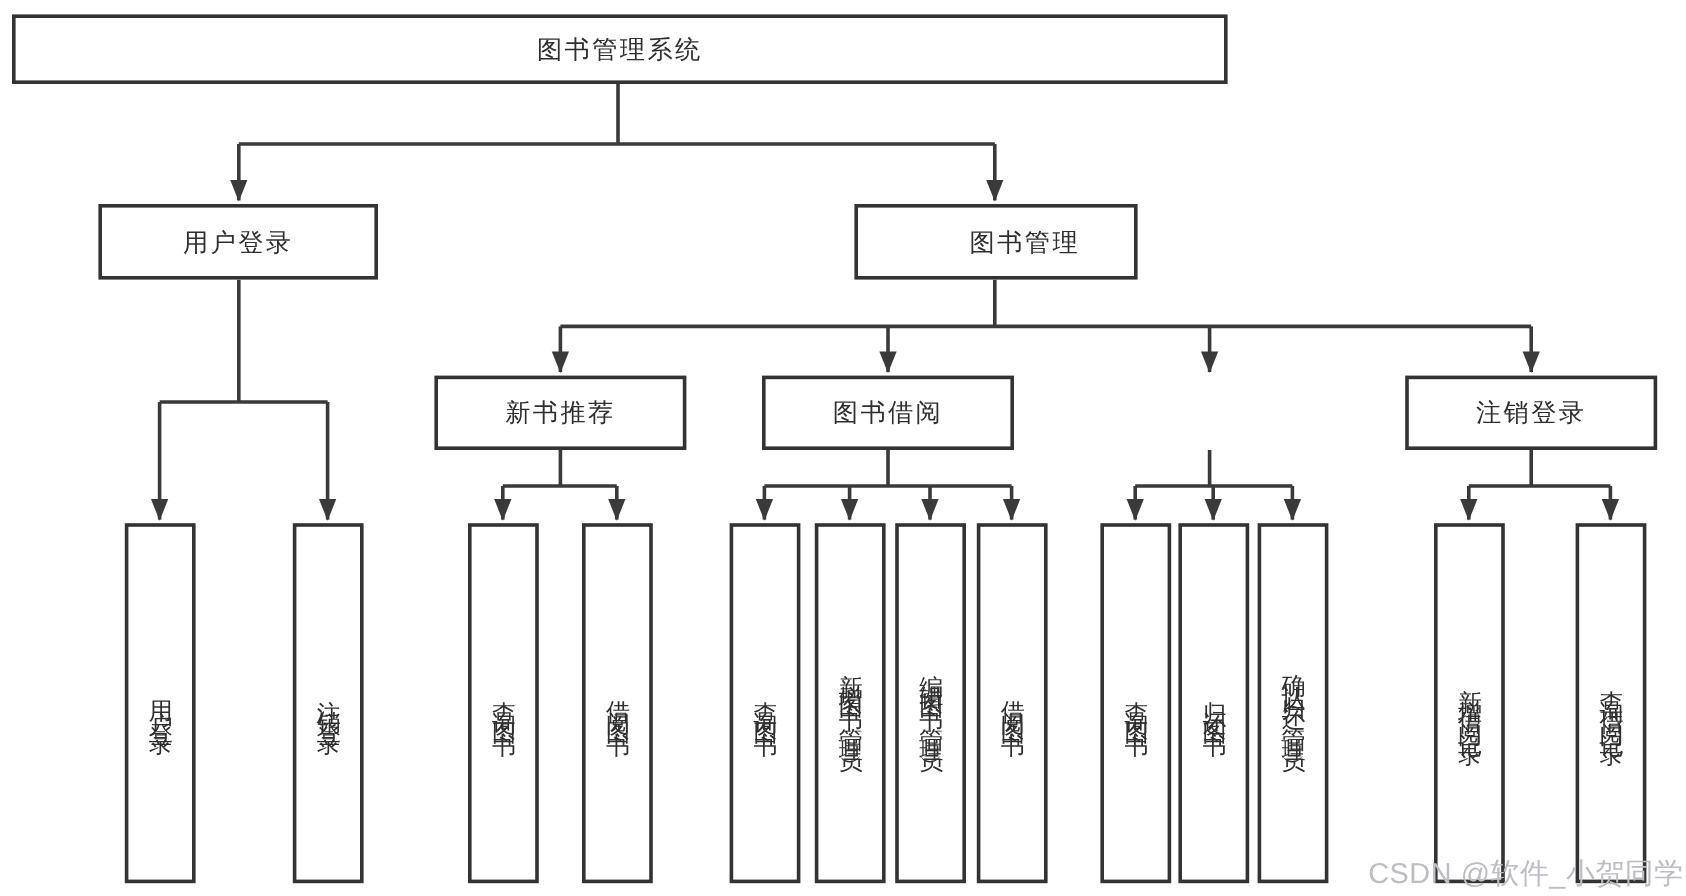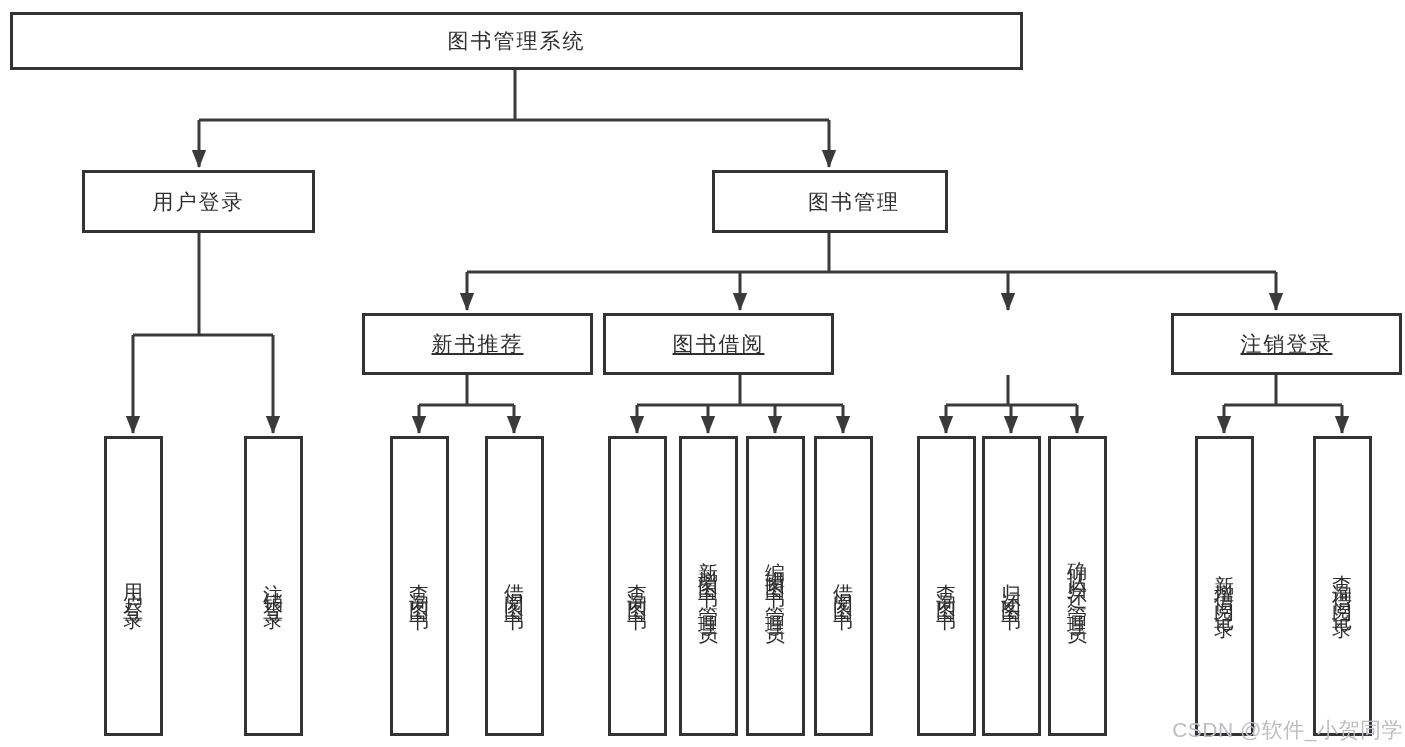--- a/index.html
+++ b/index.html
@@ -45,30 +45,29 @@
     writing-mode: vertical-lr;
     text-orientation: mixed;
     font-size: 20px;
     letter-spacing: 9px;
     line-height: 1;
     white-space: nowrap;
     color: #2e2e2e;
   }
   .l3 {
     top: 313px;
-    width: 231px;
+    width: 210px;
     height: 62px;
-    text-decoration: underline;
   }
   #watermark {
     position: absolute;
     right: 2px;
     bottom: 3px;
     z-index: 5;
-    font-size: 21px;
+    font-size: 24px;
     color: #bcbcc2;
     letter-spacing: 0.5px;
     white-space: nowrap;
   }
 </style>
 </head>
 <body>
 
 <div id="stage">
 
@@ -129,21 +128,21 @@
   <div class="node" style="left:82px; top:170px; width:233px; height:63px;">
     <span class="lbl">用户登录</span>
   </div>
   <div class="node" style="left:712px; top:170px; width:236px; height:63px;padding-left:48px;">
     <span class="lbl">图书管理</span>
   </div>
 
   <div class="node l3" style="left:362px;">
     <span class="lbl">新书推荐</span>
   </div>
-  <div class="node l3" style="left:603px;">
+  <div class="node l3" style="left:635px;">
     <span class="lbl">图书借阅</span>
   </div>
   <div class="node l3" style="left:1171px;">
     <span class="lbl">注销登录</span>
   </div>
 
   <div class="node leaf" style="left:104px;">
     <span class="vlbl">用户登录</span>
   </div>
   <div class="node leaf" style="left:244px;">

